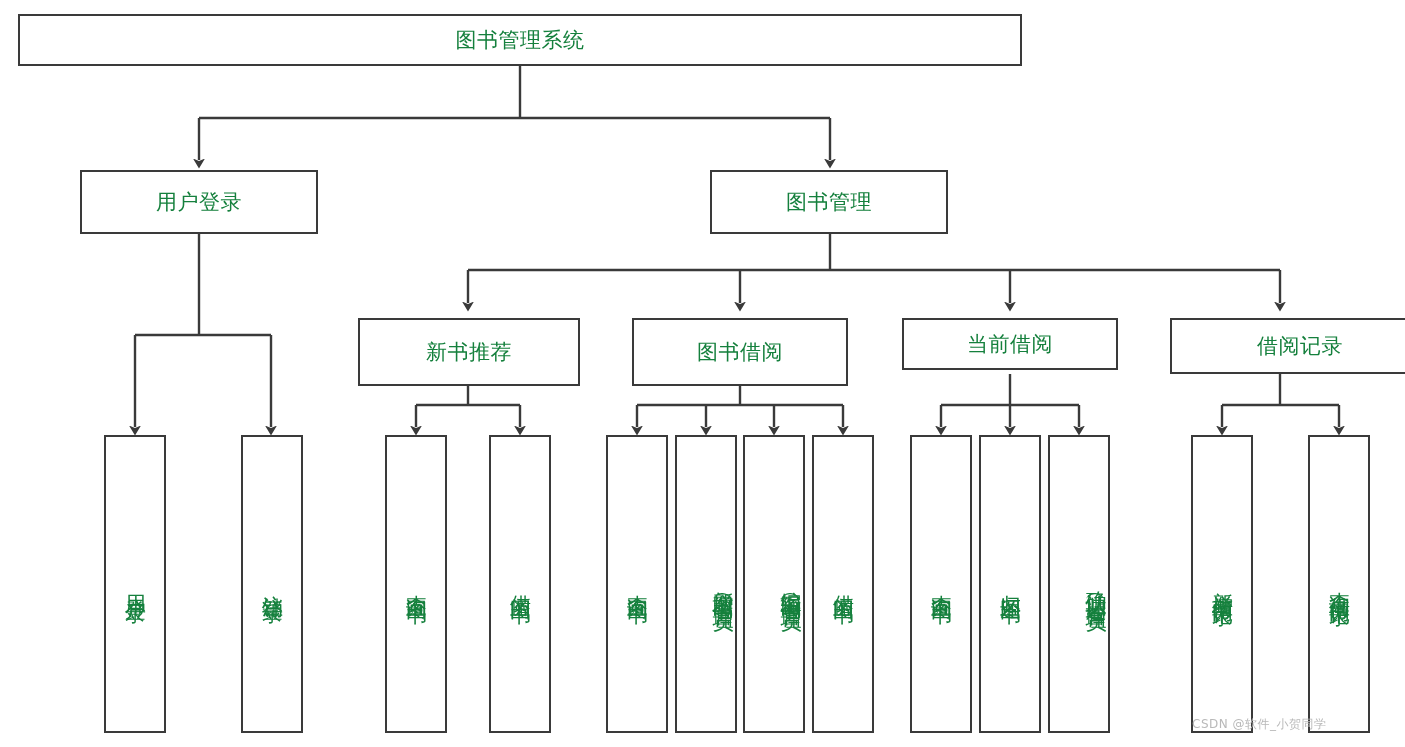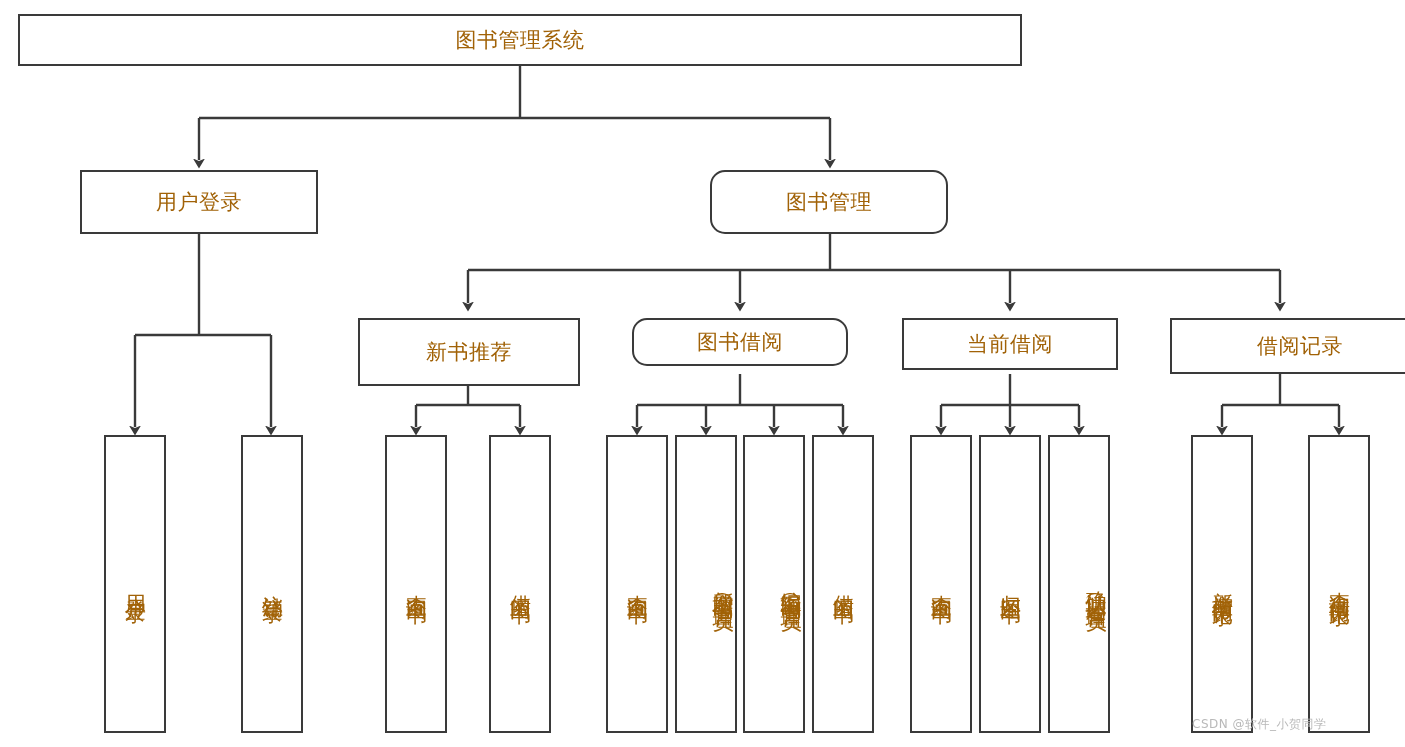--- a/index.html
+++ b/index.html
@@ -26,21 +26,21 @@
     pointer-events: none;
   }
   .node {
     position: absolute;
     box-sizing: border-box;
     background: #ffffff;
     border: 2px solid #3a3a3a;
     display: flex;
     align-items: center;
     justify-content: center;
-    color: #a16207;
+    color: #15803d;
     line-height: 1.18;
   }
   .node.horiz {
     font-size: 21px;
     letter-spacing: 0.5px;
   }
   .node.vert {
     writing-mode: vertical-rl;
     text-orientation: upright;
     font-size: 21px;
@@ -123,28 +123,28 @@
     </g>
   </svg>
 
   <div class="node horiz" style="left:18px; top:14px; width:1004px; height:52px;">
     <span>图书管理系统</span>
   </div>
 
   <div class="node horiz" style="left:80px; top:170px; width:238px; height:64px;">
     <span>用户登录</span>
   </div>
-  <div class="node horiz" style="left:710px; top:170px; width:238px; height:64px;border-radius:15px;">
+  <div class="node horiz" style="left:710px; top:170px; width:238px; height:64px;">
     <span>图书管理</span>
   </div>
 
   <div class="node horiz" style="left:358px; top:318px; width:222px; height:68px;">
     <span>新书推荐</span>
   </div>
-  <div class="node horiz" style="left:632px; top:318px; width:216px; height:48px;border-radius:15px;">
+  <div class="node horiz" style="left:632px; top:318px; width:216px; height:68px;">
     <span>图书借阅</span>
   </div>
   <div class="node horiz" style="left:902px; top:318px; width:216px; height:52px;text-align:center;">
     <span>当前借阅</span>
   </div>
   <div class="node horiz" style="left:1170px; top:318px; width:260px; height:56px;">
     <span>借阅记录</span>
   </div>
 
   <div class="node vert midtext" style="left:104px; top:435px; width:62px; height:298px;">

